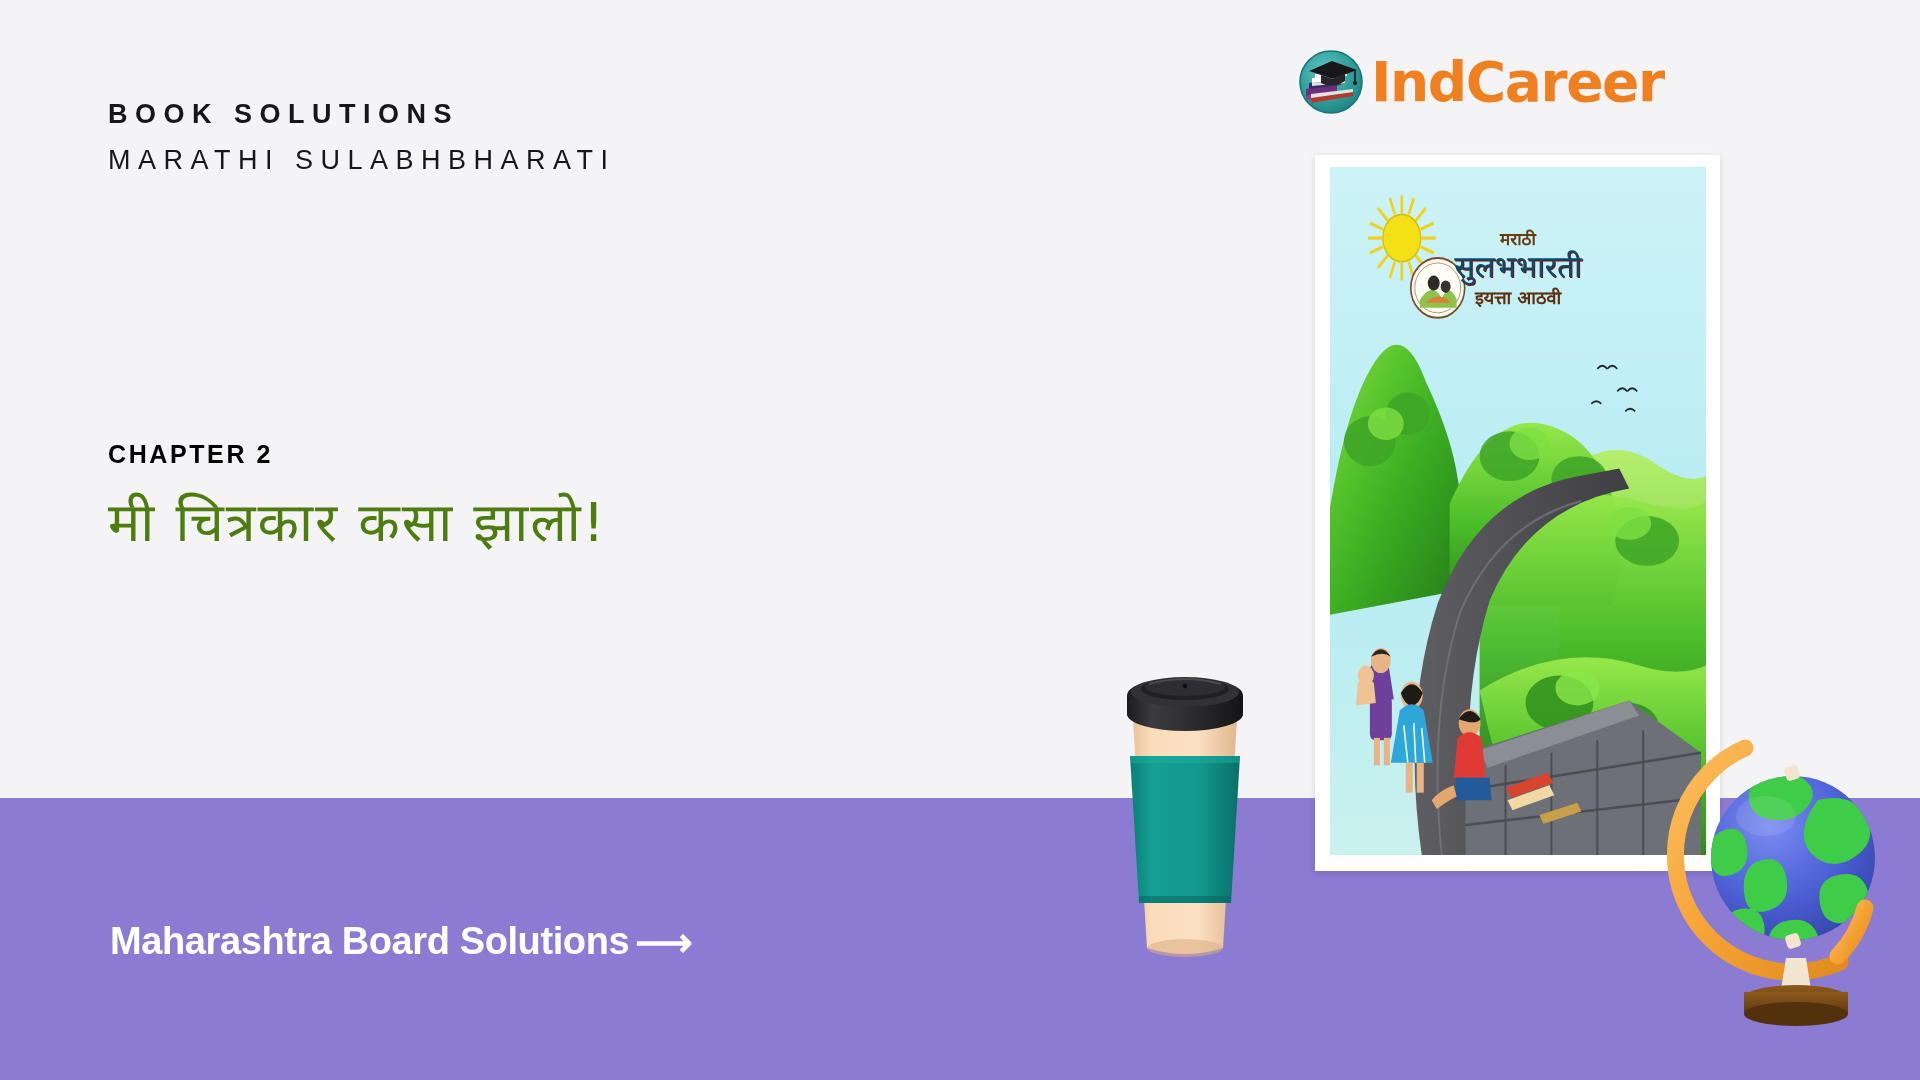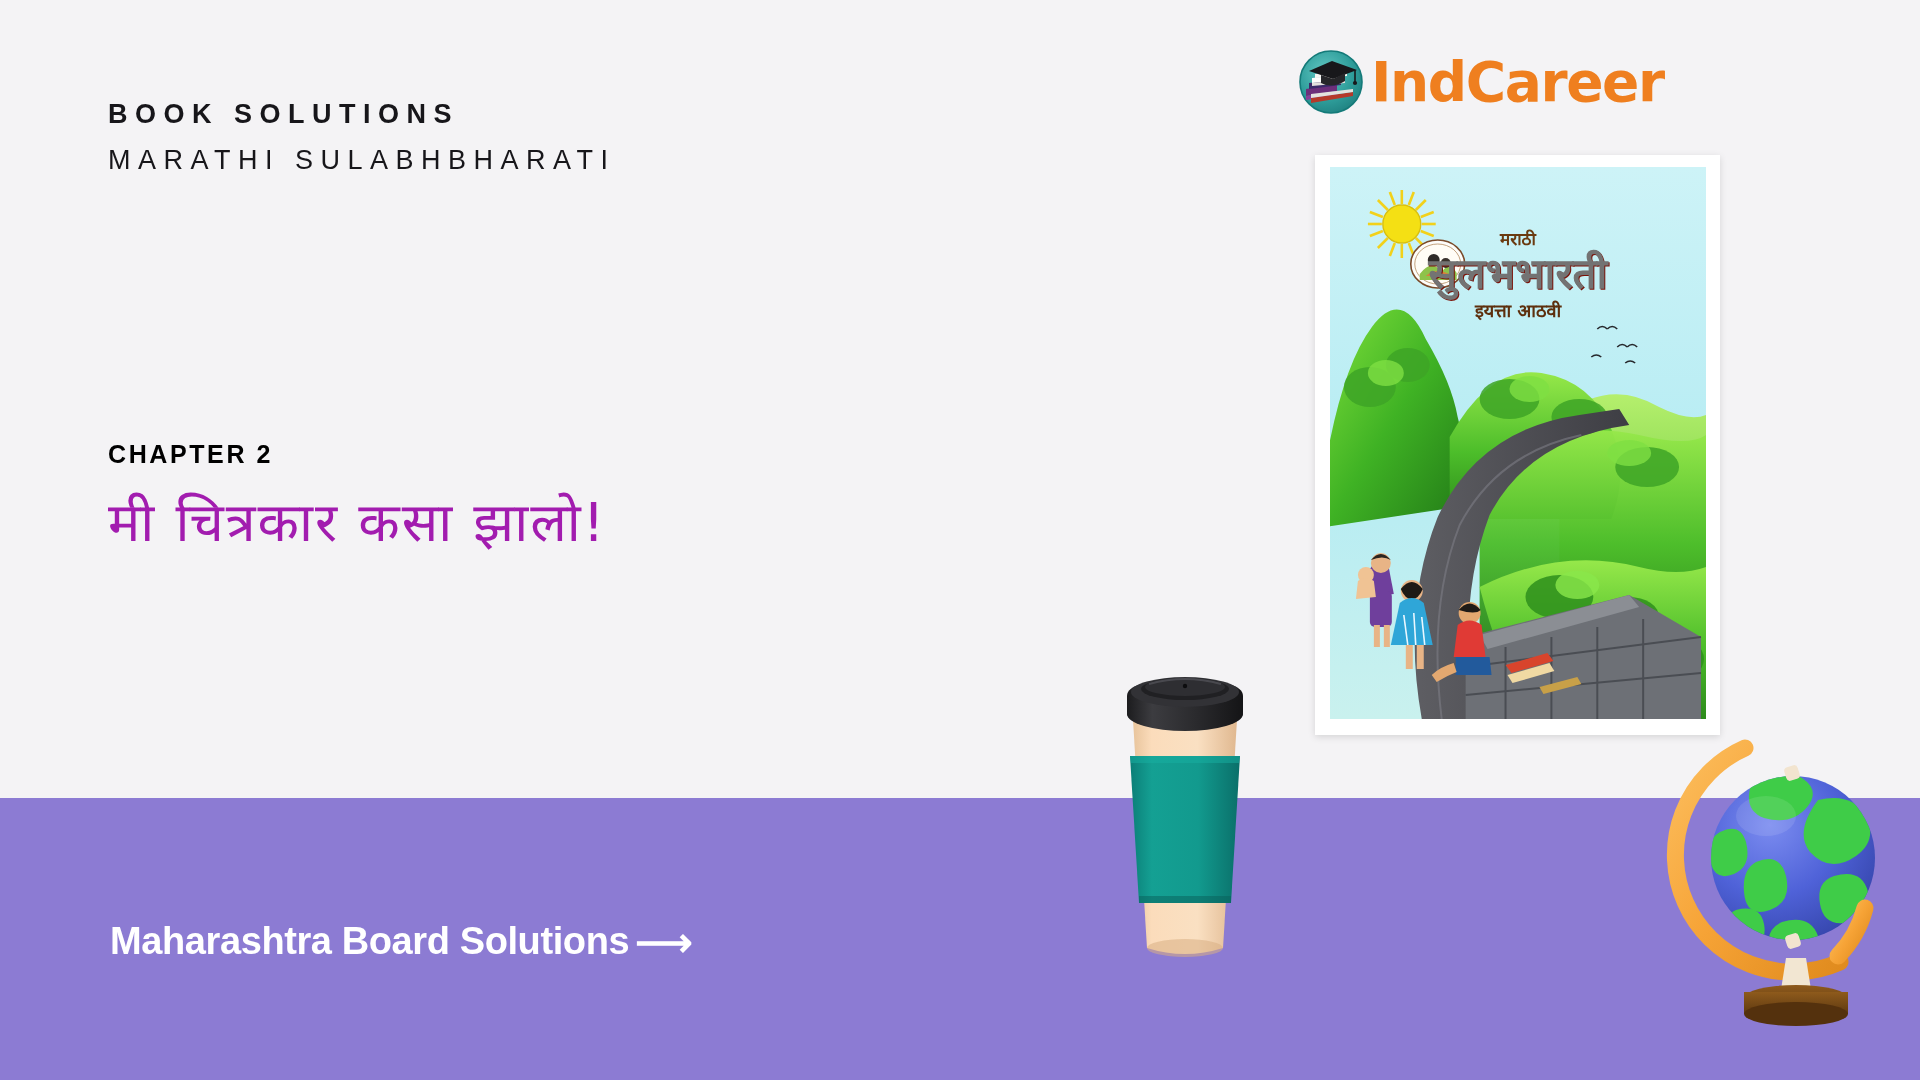--- a/index.html
+++ b/index.html
@@ -32,21 +32,21 @@
     font-size:27px; font-weight:400; letter-spacing:7.5px;
     color:#17161a; line-height:1.1; margin-top:16px; text-transform:uppercase;
   }
 
   .chapter-block { position:absolute; left:108px; top:440px; width:1000px; }
   .chapter-label {
     font-size:25px; font-weight:700; letter-spacing:2.6px;
     color:#000000; text-transform:uppercase;
   }
   .chapter-title {
-    font-size:54px; font-weight:400; color:#a21caf;
+    font-size:54px; font-weight:400; color:#4d7c0f;
     margin-top:20px; line-height:1.25;
     font-family:"DejaVu Sans","Liberation Sans", sans-serif;
     letter-spacing:2px;
   }
 
   
   .footer-cta {
     position:absolute; left:110px; top:920px;
     font-size:38px; font-weight:700; color:#ffffff;
     letter-spacing:-0.4px; display:flex; align-items:center; gap:4px;
@@ -59,33 +59,33 @@
   .logo-mark { position:relative; width:68px; height:68px; flex:0 0 68px; }
   .logo-word {
     font-size:55px; font-weight:700; letter-spacing:-1.4px;
     color:#ef7f1f; line-height:1;
     font-family:"DejaVu Sans","Liberation Sans", sans-serif;
   }
 
   
   .book-wrap {
     position:absolute; left:1315px; top:155px;
-    width:405px; height:580px;
+    width:405px; height:716px;
     background:#ffffff;
     box-shadow:0 2px 7px rgba(0,0,0,0.13);
     padding:12px 14px 16px 15px;
   }
   .book-inner { position:relative; width:100%; height:100%; overflow:hidden; background:#bfeef4; }
   .book-caption { position:absolute; left:0; right:0; top:60px; text-align:center; pointer-events:none; }
   .bk-small {
     font-size:17px; color:#6a3a10; font-weight:700;
     font-family:"DejaVu Sans","Liberation Sans",sans-serif;
   }
   .bk-main {
-    font-size:42px; color:#737373; font-weight:700; line-height:1.12;
+    font-size:30px; color:#0c4a6e; font-weight:400; line-height:1.12;
     text-shadow:1px 1px 0 #7a1208;
     font-family:"DejaVu Sans","Liberation Sans",sans-serif;
   }
   .bk-sub {
     font-size:18px; color:#5d2f0d; font-weight:700; margin-top:1px;
     font-family:"DejaVu Sans","Liberation Sans",sans-serif;
   }
 
   
   .cup { position:absolute; left:1115px; top:648px; width:140px; height:322px; }

